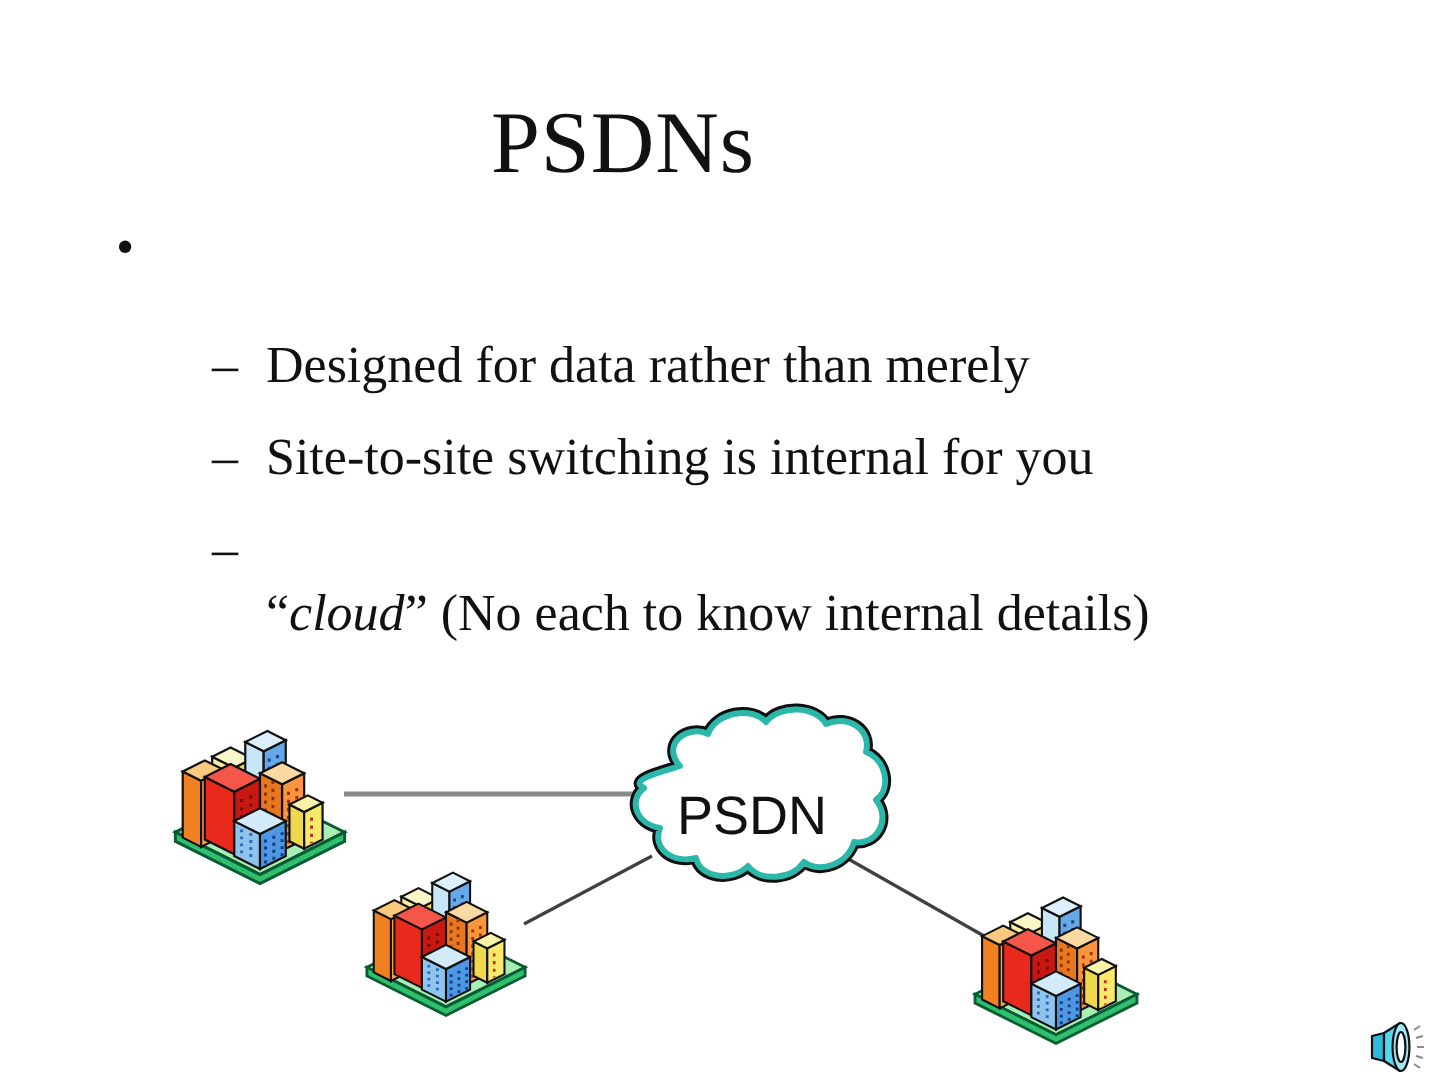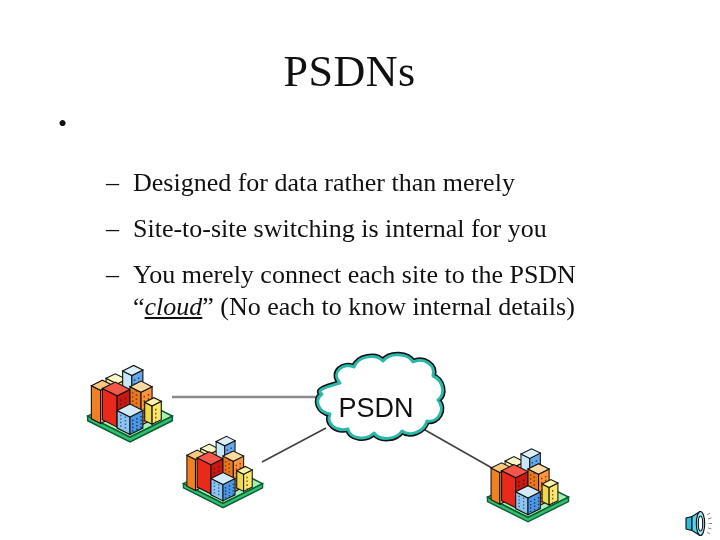--- a/index.html
+++ b/index.html
@@ -1,33 +1,33 @@
 <!DOCTYPE html>
 <html><head>
 <meta charset="utf-8">
 <style>
   html,body{margin:0;padding:0;}
   body{width:720px;height:540px;background:#ffffff;position:relative;overflow:hidden;
        font-family:"Liberation Serif", serif;color:#111;}
   .slide{position:absolute;inset:0;background:#fff;}
 
   .title{position:absolute;top:44px;left:0;width:623px;text-align:center;
-         font-size:44px;line-height:1.25;font-weight:400;letter-spacing:0.5px;padding-left:38px;}
+         font-size:44px;line-height:1.25;font-weight:400;letter-spacing:0.5px;}
 
   .bullet1{position:absolute;top:103px;left:58px;width:620px;display:flex;
            font-size:32px;line-height:1.3;font-style:italic;}
   .bullet1 .glyph{font-style:normal;width:30px;flex:0 0 30px;font-size:26px;line-height:1.6;}
 
   .sub{position:absolute;left:106px;width:560px;display:flex;
        font-size:26px;line-height:1.22;}
   .sub .dash{width:27px;flex:0 0 27px;}
   .sub.i1{top:167px;}
   .sub.i2{top:213px;}
   .sub.i3{top:259px;}
-  .it{font-style:italic;text-decoration:underline;}
+  .it{font-style:italic;}
 
   .diagram{position:absolute;left:0px;top:338px;width:720px;height:200px;}
   .cloud-label{font-family:"Liberation Sans", sans-serif;font-size:27px;fill:#111;}
 
   .speaker{position:absolute;left:683px;top:508px;width:30px;height:30px;}
 </style>
 </head>
 <body>
 
 <div class="slide">
@@ -44,21 +44,21 @@
   </div>
 
   <div class="sub i2">
     <span class="dash">–</span>
     <span>Site-to-site switching is internal for you</span>
   </div>
 
   <div class="sub i3">
     <span class="dash">–</span>
     <span>
-      <span>You merely connect each site to the PSDN</span><br>
+      <br>
       <span>“</span><span class="it">cloud</span><span>” (No each to know internal details)</span>
     </span>
   </div>
 
   <svg class="diagram" viewBox="0 338 720 200" width="720" height="200">
     <defs>
       <g id="bldg">
 
         <polygon points="4,74 50,51 96,74 50,97" fill="#A9EFB4" stroke="#0A5A32" stroke-width="1.6"></polygon>
         <polygon points="4,74 4,79 50,102 96,79 96,74 50,97" fill="#2FC06E" stroke="#0A5A32" stroke-width="1.6"></polygon>

